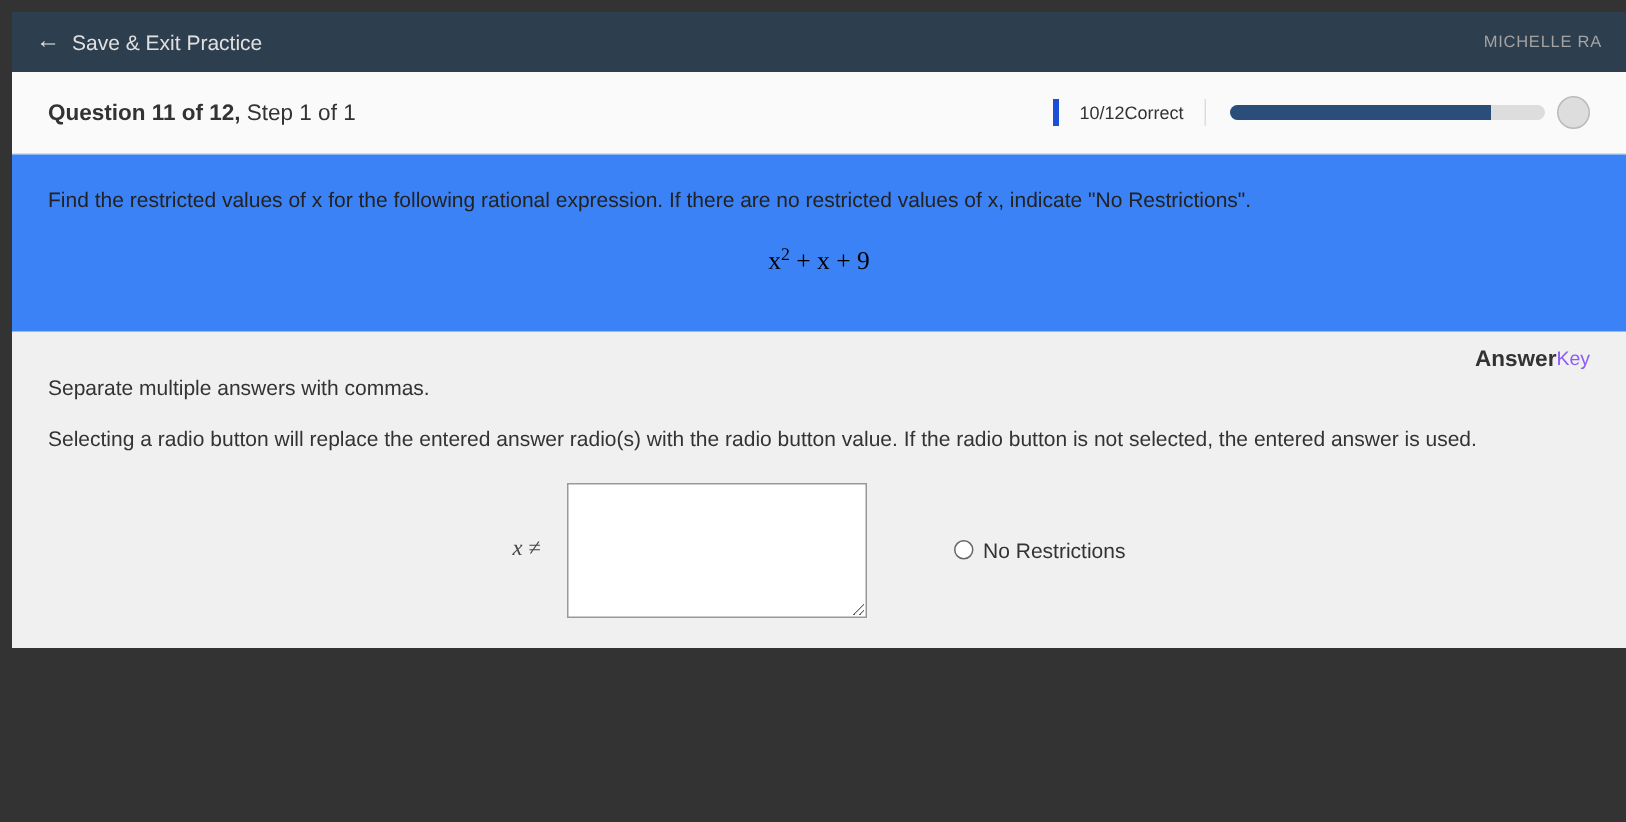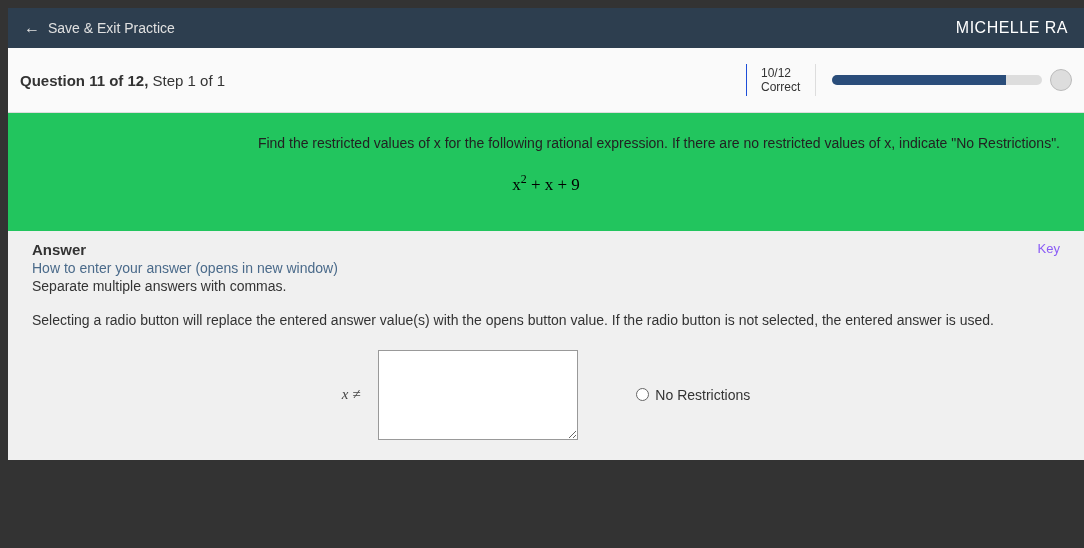--- a/index.html
+++ b/index.html
@@ -25,63 +25,63 @@
       display: flex; 
       align-items: center; 
       gap: 8px; 
       cursor: pointer;
       margin-right: 24px;
     }
     .back-arrow { font-size: 16px; }
     .lesson-title { color: #d0d0d0; font-size: 14px; }
     .user-name { 
       margin-left: auto; 
-      color: #ffffff; 
-      font-size: 16px;
+      color: #a3a3a3; 
+      font-size: 11px;
       letter-spacing: 0.5px;
     }
     .main { background: #f0f0f0; }
     .question-bar {
       background: #fafafa;
       border-bottom: 1px solid #ddd;
       display: flex;
       align-items: center;
-      padding: 16px 12px;
+      padding: 16px 24px;
       gap: 16px;
     }
     .question-label { font-size: 15px; font-weight: 600; color: #333; white-space: nowrap; }
     .step-label { font-weight: 400; }
     .spacer { flex: 1; }
     .score-box {
-      display: flex; flex-direction: column; align-items: flex-start; justify-content: center;
+      display: flex; flex-direction: row; align-items: flex-end; justify-content: center;
       padding: 2px 14px;
-      border-left: 1px solid #1d4ed8;
+      border-left: 4px solid #1d4ed8;
       border-right: 1px solid #ddd;
       font-size: 12px; color: #333;
       min-width: 70px;
     }
     .progress-wrap { width: 240px; display:flex; align-items:center; }
     .progress-bar {
       height: 10px; background: #ddd; border-radius: 5px; width: 100%; position: relative; overflow: hidden;
     }
     .progress-fill {
       height: 100%; background: #2a4d7a; width: 83%;
     }
     .progress-circle { width: 22px; height: 22px; border-radius: 50%; background: #ddd; margin-left: 8px; border:1px solid #bbb; flex-shrink:0; }
-    .content { padding: 20px 24px 10px 24px; background: #22c55e; text-align: right; }
+    .content { padding: 20px 24px 10px 24px; background: #3b82f6; }
     .prompt { font-size: 14px; color: #222; line-height: 1.5; }
     .math-frac {
       display: flex; flex-direction: column; align-items: center;
       margin: 18px auto 24px auto; width: fit-content;
       font-family: "Times New Roman", serif; font-size: 17px; gap: 19px;
     }
     .math-frac .num { padding: 0 8px 2px 8px; }
     .math-frac .den { border-top: 1px solid #000; padding: 2px 8px 0 8px; }
     .answer-section { padding: 10px 24px 20px 24px; }
-    .answer-title { font-size: 15px; font-weight: 600; color: #333; }
+    .answer-title { font-size: 15px; font-weight: 600; color: #333; text-align: right; }
     .answer-help { color: #4a6a8a; font-size: 14px; margin-top: 2px; cursor: pointer; }
     .answer-note { font-size: 14px; color: #333; margin-top: 2px; }
     .answer-info { font-size: 14px; color: #333; margin-top: 18px; }
     .key-link { float: right; color: #8b5cf6; font-size: 13px; cursor:pointer; }
     .input-row {
       display: flex; align-items: center; justify-content: center;
       gap: 18px; margin-top: 22px;
     }
     .x-ne { font-family: "Times New Roman", serif; font-style: italic; font-size: 15px; color: #444; }
     .answer-input {
@@ -128,24 +128,23 @@
       <div class="prompt">Find the restricted values of x for the following rational expression. If there are no restricted values of x, indicate "No Restrictions".</div>
       <div class="math-frac">
         <div class="num" id="frac-num">x<sup>2</sup> + x + 9</div>
       </div>
     </div>
 
     <div class="answer-section">
       <div>
         <span class="key-link">Key</span>
         <div class="answer-title">Answer</div>
-        <div class="answer-help">How to enter your answer (opens in new window)</div>
       </div>
       <div class="answer-note">Separate multiple answers with commas.</div>
-      <div class="answer-info">Selecting a radio button will replace the entered answer value(s) with the opens button value. If the radio button is not selected, the entered answer is used.</div>
+      <div class="answer-info">Selecting a radio button will replace the entered answer radio(s) with the radio button value. If the radio button is not selected, the entered answer is used.</div>
 
       <div class="input-row">
         <span class="x-ne">x ≠</span>
         <textarea class="answer-input" style=""></textarea>
         <label class="radio-wrap">
           <span class="radio-circle"></span>
           <span class="radio-label">No Restrictions</span>
         </label>
       </div>
     </div>

